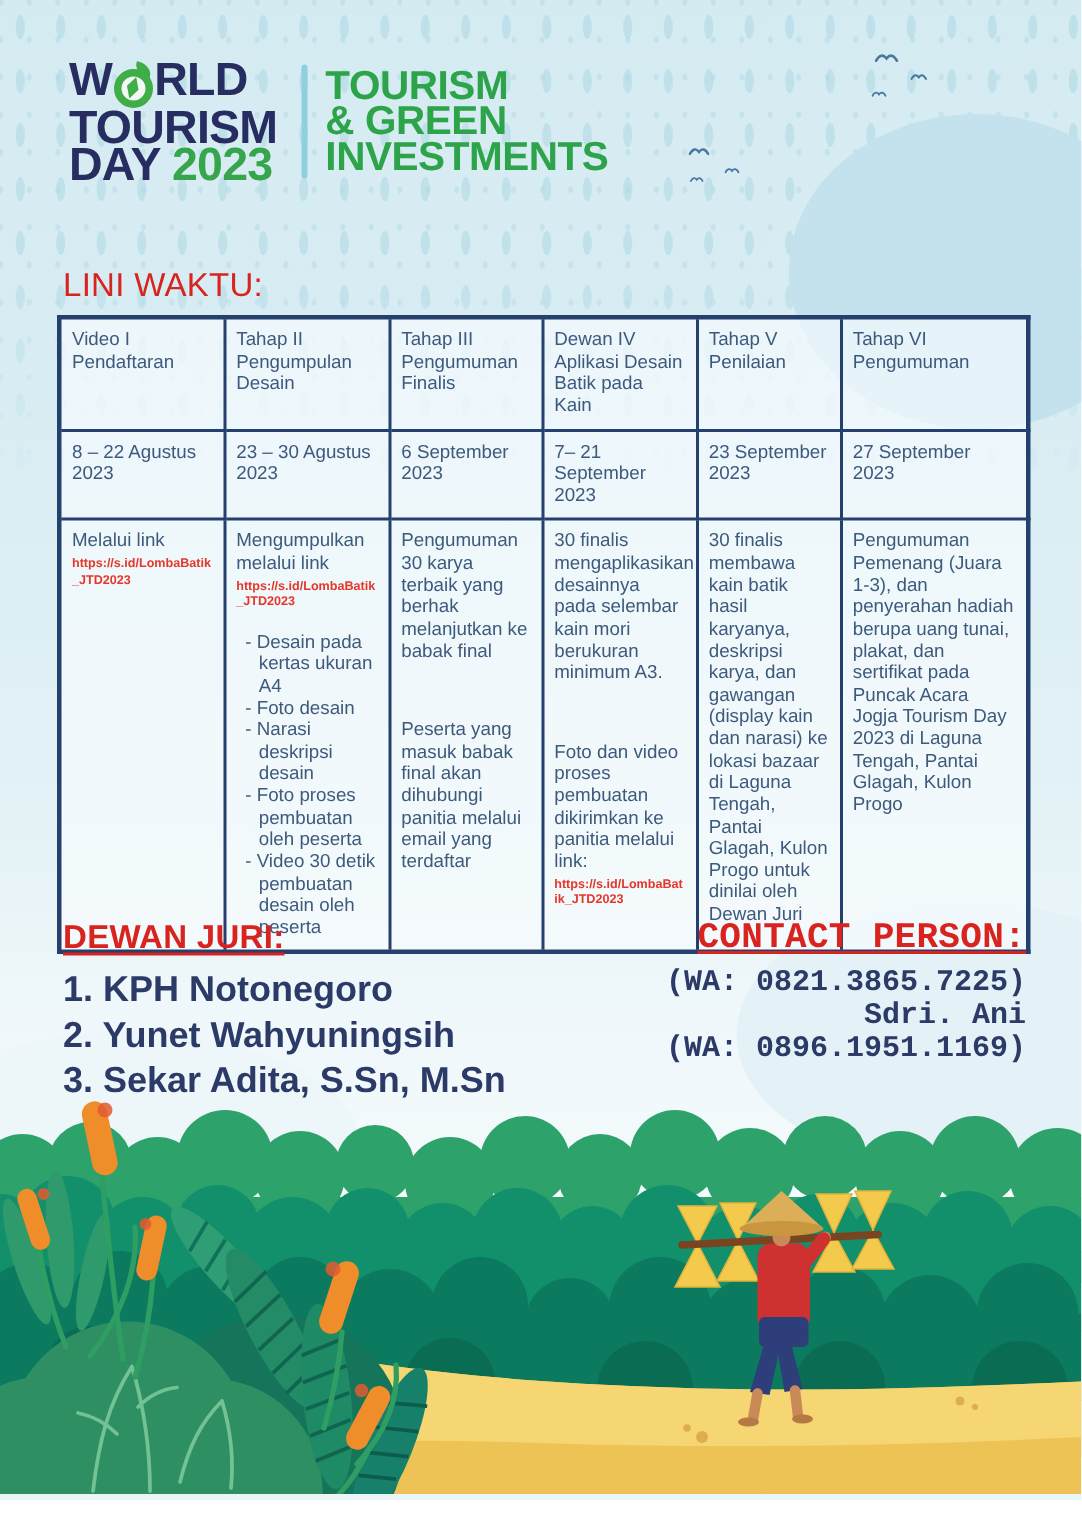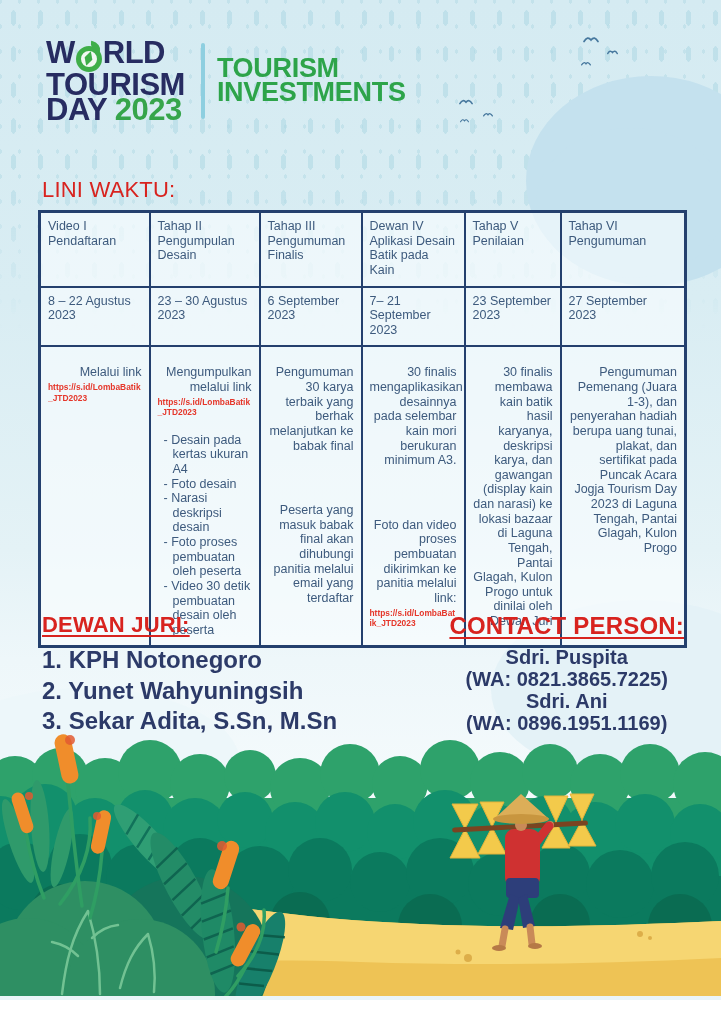--- a/index.html
+++ b/index.html
@@ -43,31 +43,31 @@
 
   
   .section-heading{position:absolute;left:42px;top:177px;color:#d8231f;font-size:22px;font-weight:normal;letter-spacing:.2px;}
   .timeline-table{position:absolute;left:38px;top:210px;width:646px;table-layout:fixed;
     border-collapse:collapse;border:3px solid #24406e;}
   .timeline-table th,.timeline-table td{
     border:2.5px solid #24406e;background:rgba(250,253,255,.62);
     padding:6px 7px 8px;vertical-align:top;text-align:left;
     font-weight:normal;color:#3d5a7d;font-size:12.5px;line-height:1.17;}
   .row-stage{height:52px;} .row-date{height:52px;} .row-body{height:278px;}
-  .cell-text{margin:12px 0 2px;text-align:right;}
+  .cell-text{margin:0 0 2px;}
   .cell-gap{height:36px;}
   .cell-link{color:#e5372b;font-weight:bold;font-size:8.4px;line-height:1.25;word-break:break-all;margin:1px 0 4px;}
   .cell-bullets{margin-top:15px;margin-left:6px;}
   .cell-bullet{padding-left:9px;text-indent:-9px;}
 
   
   .jury{position:absolute;left:42px;top:612px;}
   .jury-heading{color:#d8231f;font-size:22px;font-weight:bold;text-decoration:underline;text-underline-offset:3px;margin-bottom:7px;letter-spacing:.2px;}
   .jury-member{color:#2c3a68;font-size:24px;font-weight:bold;line-height:1.28;}
-  .contact{position:absolute;right:37px;top:612px;text-align:center;}
+  .contact{position:absolute;right:37px;top:612px;text-align:right;font-family:Liberation Mono, monospace;}
   .contact-heading{color:#d8231f;font-size:24px;font-weight:bold;text-decoration:underline;text-underline-offset:3px;margin-bottom:6px;letter-spacing:.2px;}
   .contact-line{color:#2c3a68;font-size:20px;font-weight:bold;line-height:1.1;}
 
   
   .illustration{position:absolute;left:0;bottom:4px;width:721px;height:270px;display:block;}
 </style>
 </head>
 <body>
 
 <div class="poster">
@@ -102,20 +102,21 @@
       <div><span>W</span><span class="compass">
             <span class="compass-needle"></span>
             <span class="compass-leaf"></span>
           </span><span>RLD</span></div>
       <div>TOURISM</div>
       <div><span>DAY </span><span class="logo-year">2023</span></div>
     </div>
     <div class="logo-divider"></div>
     <div class="logo-tagline">
       <div>TOURISM</div>
+      <div>&amp; GREEN</div>
       <div>INVESTMENTS</div>
     </div>
   </div>
 
   <div class="section-heading">LINI WAKTU:</div>
   <table class="timeline-table">
     <colgroup>
       <col style="width:110px">
         <col style="width:110px">
         <col style="width:102px">
@@ -200,21 +201,20 @@
     <div>
         <div class="jury-member">1. KPH Notonegoro</div>
         <div class="jury-member">2. Yunet Wahyuningsih</div>
         <div class="jury-member">3. Sekar Adita, S.Sn, M.Sn</div>
       </div>
   </div>
 
   <div class="contact">
     <div class="contact-heading">CONTACT PERSON:</div>
     <div>
-        <div class="contact-line">Sdri. Puspita</div>
         <div class="contact-line">(WA: 0821.3865.7225)</div>
         <div class="contact-line">Sdri. Ani</div>
         <div class="contact-line">(WA: 0896.1951.1169)</div>
       </div>
   </div>
 
   <svg class="illustration" viewBox="0 0 721 270">
 
     <g fill="#2ea26b">
       <rect x="0" y="72" width="721" height="90"></rect>

